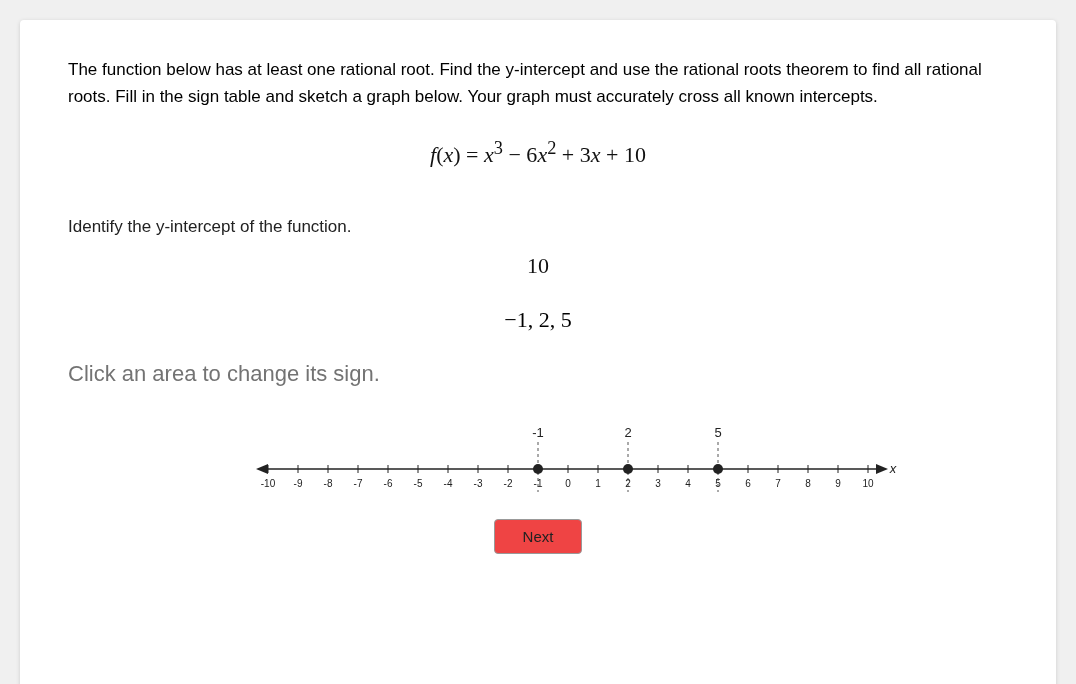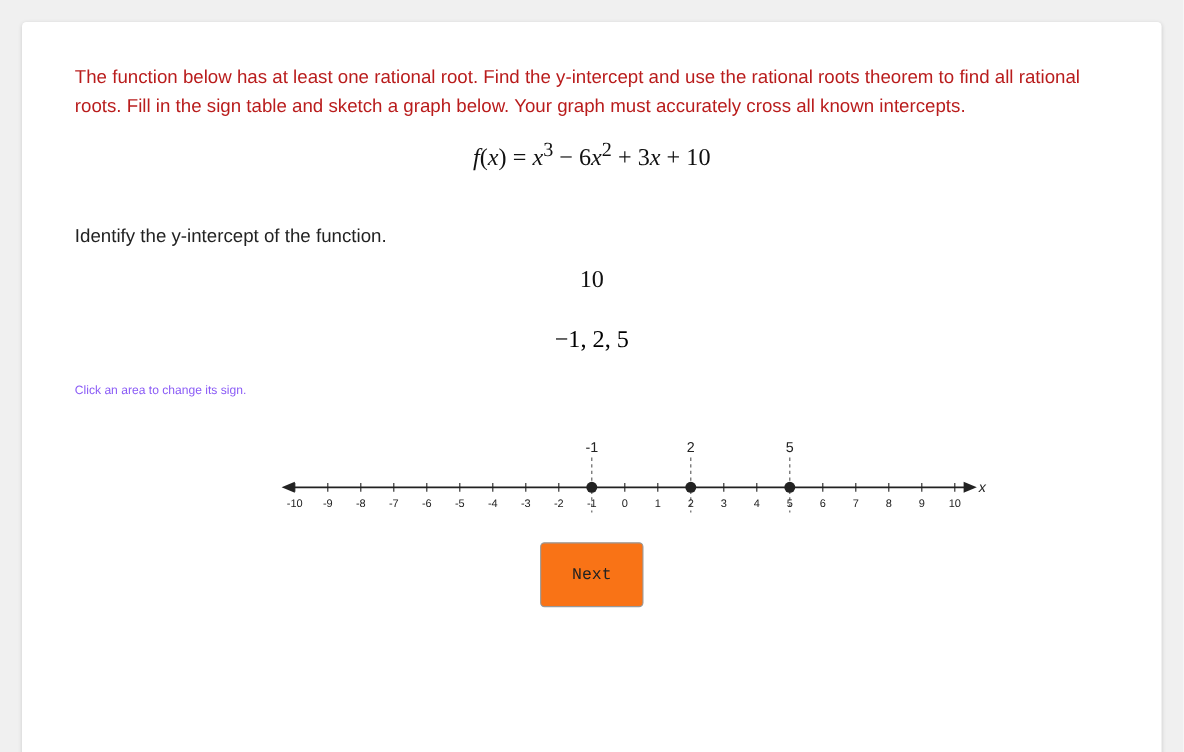--- a/index.html
+++ b/index.html
@@ -16,22 +16,22 @@
       background: #ffffff;
       width: 1076px;
       min-height: 684px;
       padding: 36px 48px 40px 48px;
       border-radius: 4px;
       box-shadow: 0 1px 4px rgba(0,0,0,0.15);
     }
     .problem-text {
       font-size: 17px;
       line-height: 1.6;
-      color: #b91c1c;
-      margin-bottom: 15px;
+      color: #000000;
+      margin-bottom: 27px;
       font-family: Arial, sans-serif;
     }
     .equation-block {
       text-align: center;
       font-size: 22px;
       margin-bottom: 49px;
       color: #111;
     }
     .question-label {
       font-size: 17px;
@@ -45,22 +45,22 @@
       color: #111;
       margin-bottom: 28px;
     }
     .roots-value {
       text-align: center;
       font-size: 22px;
       color: #000000;
       margin-bottom: 28px;
     }
     .sign-instruction {
-      font-size: 11px;
-      color: #8b5cf6;
+      font-size: 22px;
+      color: #737373;
       margin-bottom: 16px;
       font-family: Arial, sans-serif;
     }
 
     
     .number-line-container {
       display: flex;
       flex-direction: column;
       align-items: center;
       margin-bottom: 32px;
@@ -81,26 +81,26 @@
       height: 60px;
     }
 
     
     .next-button-wrap {
       display: flex;
       justify-content: center;
       margin-top: 8px;
     }
     .next-btn {
-      background: #f97316;
+      background: #ef4444;
       border: 1.5px solid #999;
       border-radius: 4px;
-      padding: 20px 28px;
+      padding: 8px 28px;
       font-size: 15px;
-      font-family: Liberation Mono, monospace;
+      font-family: Liberation Sans, sans-serif;
       color: #222;
       cursor: pointer;
     }
   </style>
 </head>
 <body>
 
 <div class="card">
 
   <p class="problem-text">The function below has at least one rational root. Find the y-intercept and use the rational roots theorem to find all rational roots. Fill in the sign table and sketch a graph below. Your graph must accurately cross all known intercepts.</p>

